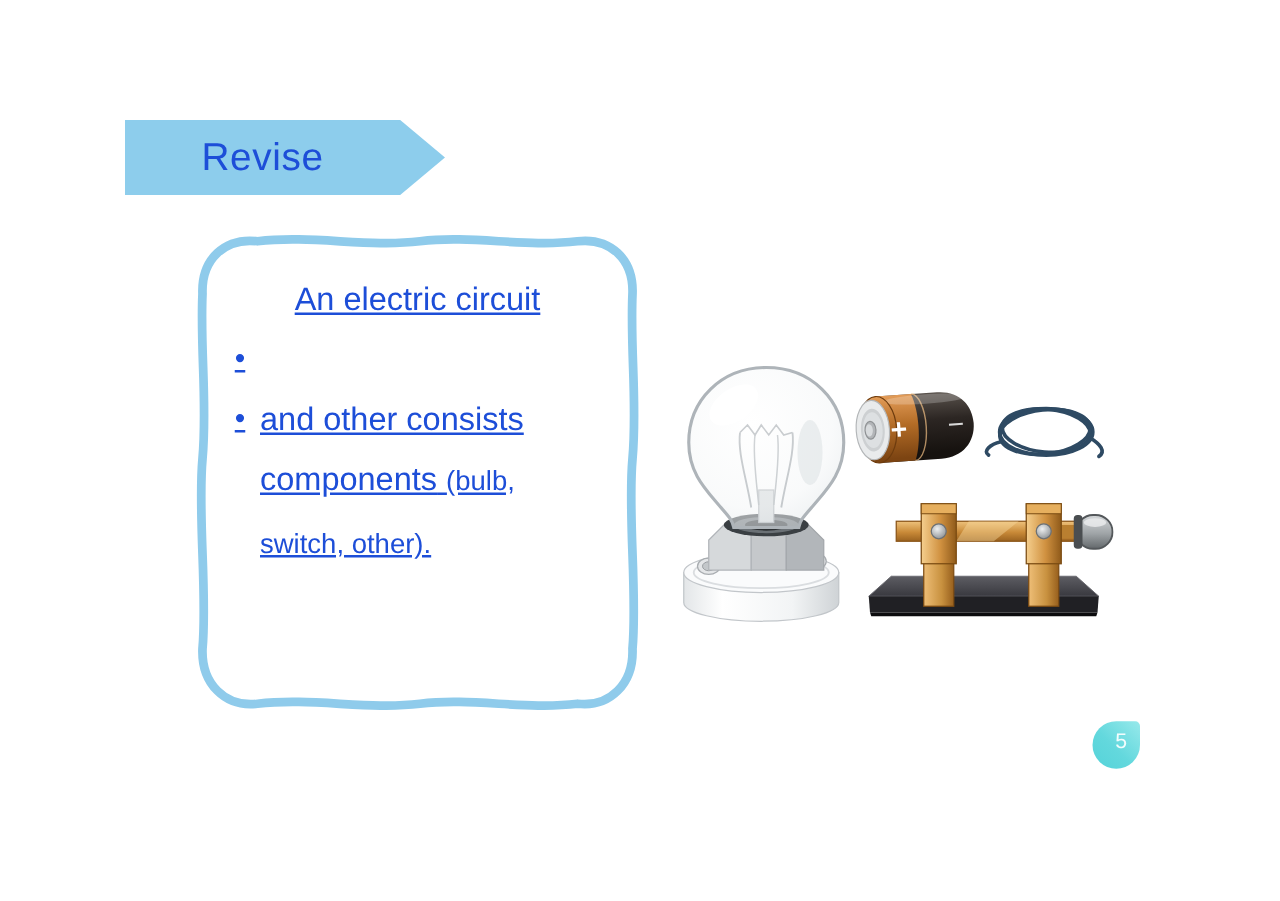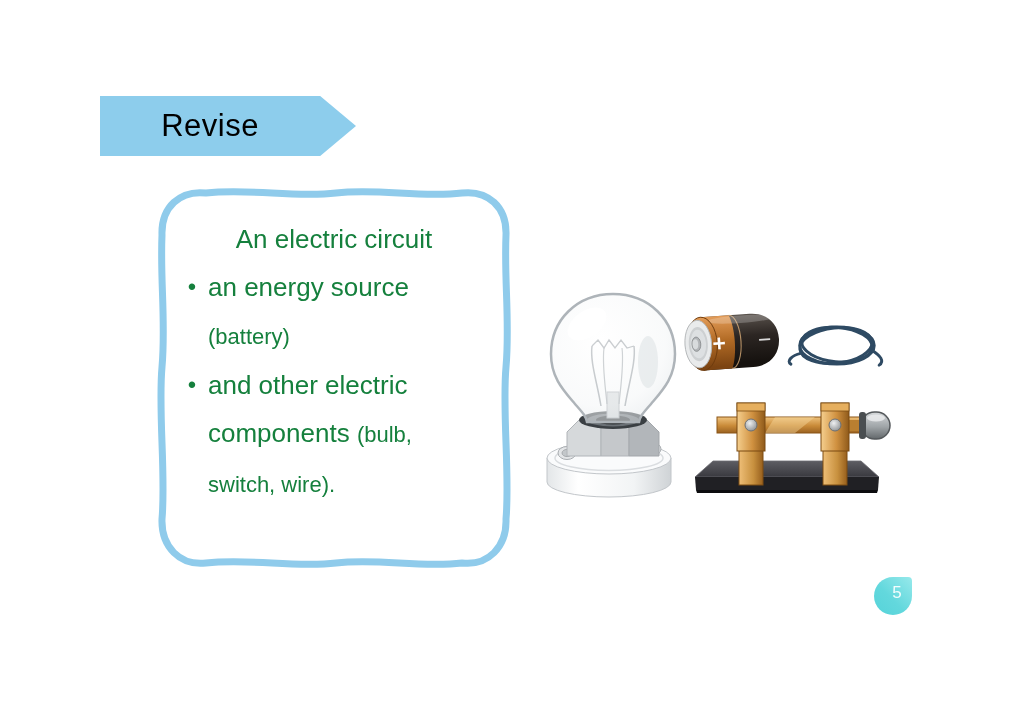--- a/index.html
+++ b/index.html
@@ -12,29 +12,29 @@
 
   
   .banner {
     position:absolute; left:100px; top:96px; width:256px; height:60px;
     background: var(--accent-blue, #8DCDEC);
     clip-path: polygon(0 0, 86% 0, 100% 50%, 86% 100%, 0 100%);
   }
   .banner-label {
     position:absolute; left:0; top:0; width:86%; height:100%;
     display:flex; align-items:center; justify-content:center;
-    font-size:31px; letter-spacing:0.5px; color:#000000;
+    font-size:31px; letter-spacing:0.5px; color:#1d4ed8;
   }
 
   
   .revise-box { position:absolute; left:154px; top:185px; width:360px; height:386px; }
   .revise-box svg.frame { position:absolute; inset:0; }
   .box-content {
     position:absolute; inset:0; padding:30px 22px 0 22px; box-sizing:border-box;
-    font-size:26px; line-height:48px; color:#15803d;
+    font-size:26px; line-height:48px; color:#1d4ed8;text-decoration:underline;
   }
   .heading { text-align:center; }
   .bullet-row { display:flex; padding-left:0px; }
   .bullet { width:32px; flex:0 0 32px; text-align:center; font-size:24px; }
   .bullet-text { flex:1; }
   .sub { font-size:22px; }
 
   
   .illos { position:absolute; inset:0; }
   .illo { position:absolute; }
@@ -76,32 +76,28 @@
                C140,383 96,373 52,378
                C26,381 7,362 8,334
                C12,290 4,226 8,182
                C12,138 6,94 8,50
                C7,22 26,5 52,8 Z" fill="#ffffff" style="stroke: var(--box-border-blue, #8FCBEB);" stroke-width="7" stroke-linejoin="round" stroke-linecap="round"></path>
     </svg>
     <div class="box-content">
       <div class="heading">An electric circuit</div>
       <div class="bullet-row">
         <span class="bullet">•</span>
-        <div class="bullet-text">
-          <span>an energy source</span><br>
-          <span class="sub">(battery)</span>
-        </div>
       </div>
       <div class="bullet-row">
         <span class="bullet">•</span>
         <div class="bullet-text">
-          <span>and other electric</span><br>
+          <span>and other consists</span><br>
           <span>components</span>
           <span class="sub">(bulb,</span><br>
-          <span class="sub">switch, wire).</span>
+          <span class="sub">switch, other).</span>
         </div>
       </div>
     </div>
   </div>
 
   <div class="illos">
 
     <svg class="illo illo-bulb" viewBox="0 0 136 214">
       <defs>
         <radialGradient id="glassG" cx="40%" cy="35%" r="75%">

